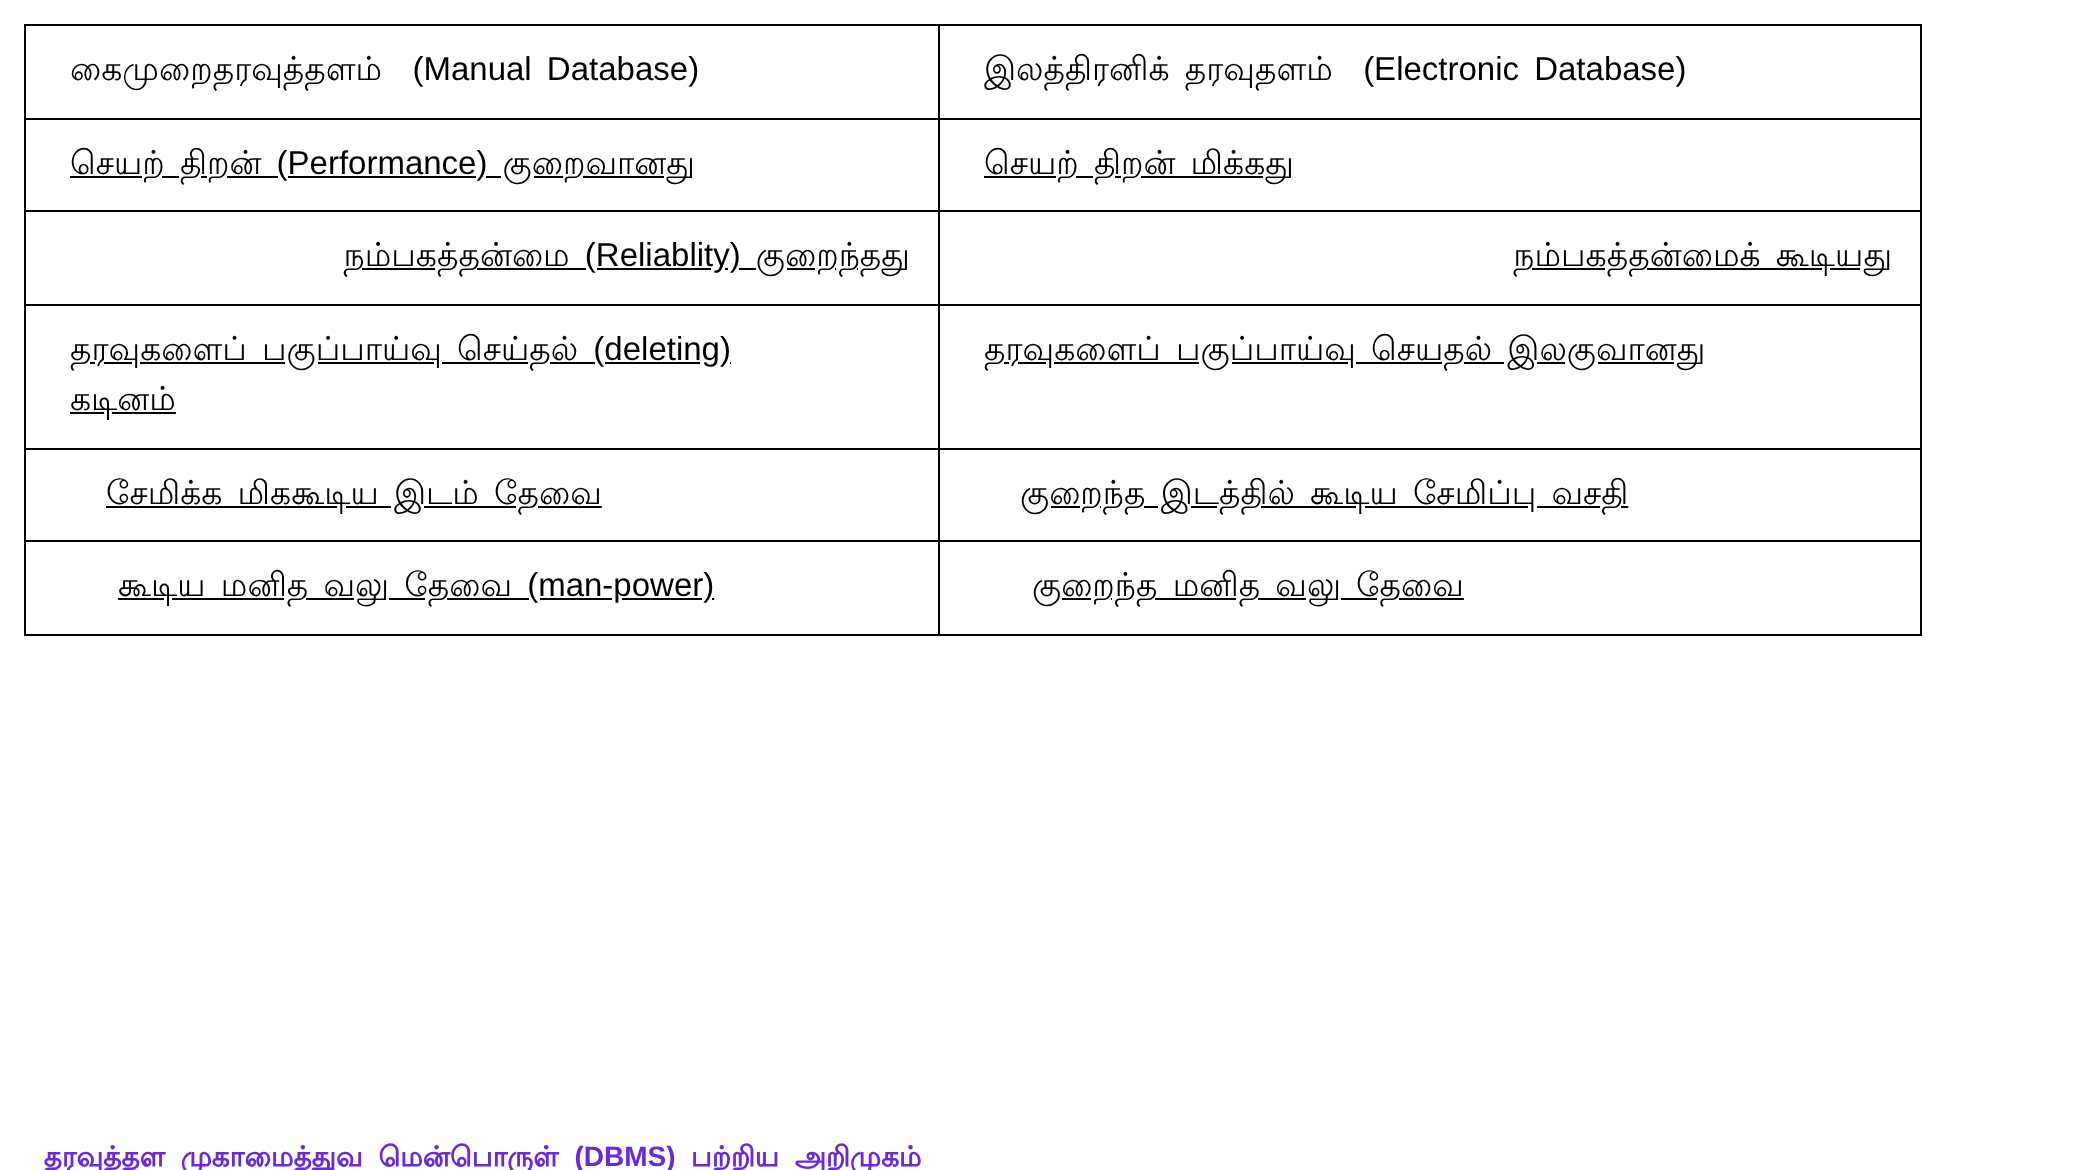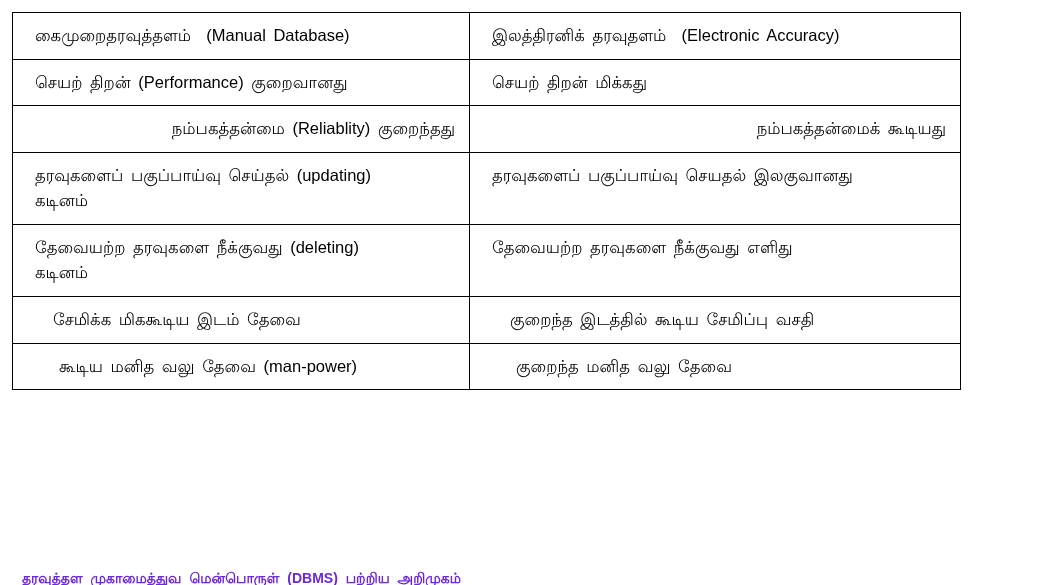--- a/index.html
+++ b/index.html
@@ -69,21 +69,21 @@
   tr.r9 td { height: 21px; padding-left: 46px; }
 
   
   .spell-error {
     text-decoration: underline wavy #3b4cc0;
     text-decoration-skip-ink: none;
     text-underline-offset: 2px;
   }
 
   
-  .ln { display: block; }
+  .ln { display: block; text-decoration: underline; }
 
   
   .bottom-caption {
     position: absolute;
     left: 22px;
     top: 568px;
     width: 1000px;
     height: 17px;
     overflow: hidden;
     font-size: 14px;
@@ -100,21 +100,21 @@
 <div id="page">
 
   <table class="cmp-table">
     <colgroup>
       <col class="col-left">
       <col class="col-right">
     </colgroup>
     <tbody>
       <tr class="r-head">
         <td class="hdr-cell"><span>கைமுறைதரவுத்தளம்</span>&nbsp; <span>(Manual Database</span><span class="paren-close">)</span></td>
-        <td class="hdr-cell"><span>இலத்திரனிக் தரவுதளம்</span>&nbsp; <span>(Electronic Accuracy)</span></td>
+        <td class="hdr-cell"><span>இலத்திரனிக் தரவுதளம்</span>&nbsp; <span>(Electronic Database)</span></td>
       </tr>
 
       <tr class="r1">
         <td>
             <span class="ln">செயற் திறன் (Performance) குறைவானது</span>
           </td>
         <td>
             <span class="ln">செயற் திறன் மிக்கது</span>
           </td>
       </tr>
@@ -124,38 +124,29 @@
         <td>
             <span class="ln">நம்பகத்தன்மை (Reliablity) குறைந்தது</span>
           </td>
         <td>
             <span class="ln">நம்பகத்தன்மைக் கூடியது</span>
           </td>
       </tr>
 
       <tr class="r4">
         <td>
-            <span class="ln">தரவுகளைப் பகுப்பாய்வு செய்தல் (updating)</span>
+            <span class="ln">தரவுகளைப் பகுப்பாய்வு செய்தல் (deleting)</span>
             <span class="ln">கடினம்</span>
           </td>
         <td>
             <span class="ln">தரவுகளைப் பகுப்பாய்வு செயதல் இலகுவானது</span>
           </td>
       </tr>
 
 
-      <tr class="r6">
-        <td>
-            <span class="ln">தேவையற்ற தரவுகளை நீக்குவது (deleting)</span>
-            <span class="ln">கடினம்</span>
-          </td>
-        <td>
-            <span class="ln">தேவையற்ற தரவுகளை நீக்குவது எளிது</span>
-          </td>
-      </tr>
 
 
       <tr class="r8">
         <td>
             <span class="ln">சேமிக்க மிககூடிய இடம் தேவை</span>
           </td>
         <td>
             <span class="ln">குறைந்த இடத்தில் கூடிய சேமிப்பு வசதி</span>
           </td>
       </tr>

